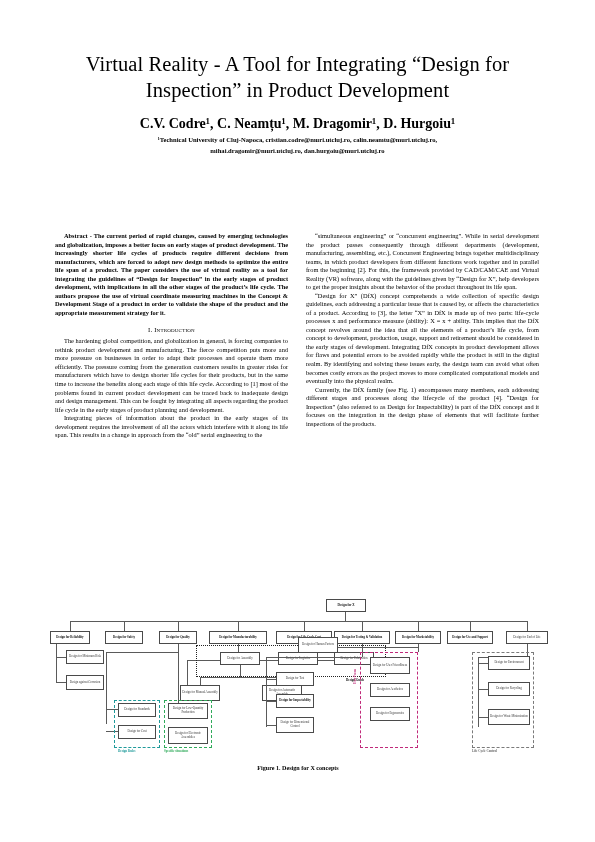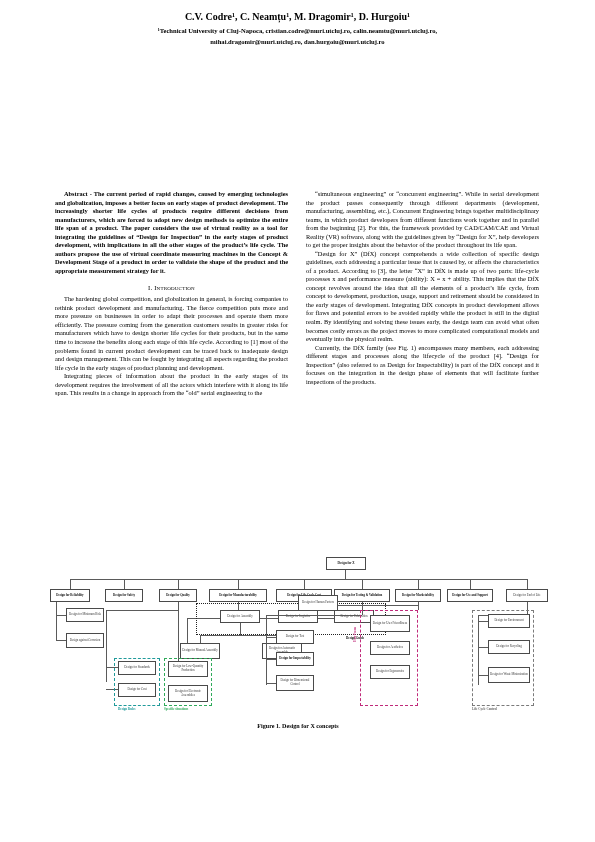--- a/index.html
+++ b/index.html
@@ -9,21 +9,21 @@
     color:#000;overflow:hidden;position:relative;
   }
   .page{position:relative;width:595px;height:842px;padding:0;box-sizing:border-box;}
 
   
   .title{
     text-align:center;font-size:20.5px;line-height:1.26;
     margin:52px 46px 0 46px;font-weight:400;letter-spacing:.1px;
   }
   .authors{
-    text-align:center;font-size:10px;font-weight:bold;margin:10px 60px 0 60px;line-height:1.38;
+    text-align:center;font-size:14px;font-weight:bold;margin:10px 60px 0 60px;line-height:1.38;
   }
   .affil{
     text-align:center;font-size:6.6px;font-weight:bold;margin:2px 36px 0 36px;line-height:1.42;
   }
 
   
   .columns{
     position:absolute;top:180px;left:55px;width:485px;
     display:flex;gap:18px;
   }
@@ -74,20 +74,21 @@
   .fl.green{color:#2faa5a;}
   .fl.mag{color:#c02a7a;}
   .fl.grey{color:#6a6a6a;}
   .fl.vert{writing-mode:vertical-rl;transform:rotate(180deg);}
 </style>
 </head>
 <body>
 
 <div class="page">
 
+  <div class="title">Virtual Reality - A Tool for Integrating “Design for Inspection” in Product Development</div>
   <div class="authors">C.V. Codre¹, C. Neamțu¹, M. Dragomir¹, D. Hurgoiu¹</div>
   <div class="affil">¹Technical University of Cluj-Napoca, cristian.codre@muri.utcluj.ro, calin.neamtu@muri.utcluj.ro,</div>
   <div class="affil">mihai.dragomir@muri.utcluj.ro, dan.hurgoiu@muri.utcluj.ro</div>
 
   <div class="columns">
 
     <div class="col">
       <p class="abstract">Abstract - The current period of rapid changes, caused by emerging technologies and globalization, imposes a better focus on early stages of product development. The increasingly shorter life cycles of products require different decisions from manufacturers, which are forced to adopt new design methods to optimize the entire life span of a product. The paper considers the use of virtual reality as a tool for integrating the guidelines of “Design for Inspection” in the early stages of product development, with implications in all the other stages of the product’s life cycle. The authors propose the use of virtual coordinate measuring machines in the Concept &amp; Development Stage of a product in order to validate the shape of the product and the appropriate measurement strategy for it.</p>
       <h2 class="sec">I. Introduction</h2>
       <p>The hardening global competition, and globalization in general, is forcing companies to rethink product development and manufacturing. The fierce competition puts more and more pressure on businesses in order to adapt their processes and operate them more efficiently. The pressure coming from the generation customers results in greater risks for manufacturers which have to design shorter life cycles for their products, but in the same time to increase the benefits along each stage of this life cycle. According to [1] most of the problems found in current product development can be traced back to inadequate design and design management. This can be fought by integrating all aspects regarding the product life cycle in the early stages of product planning and development.</p>

